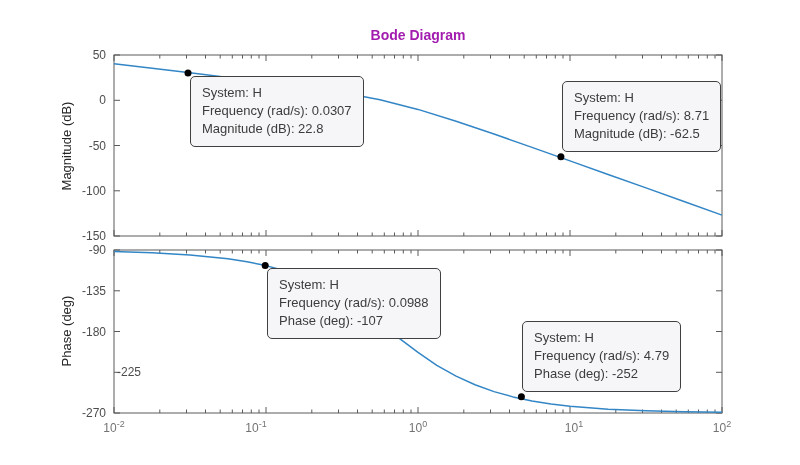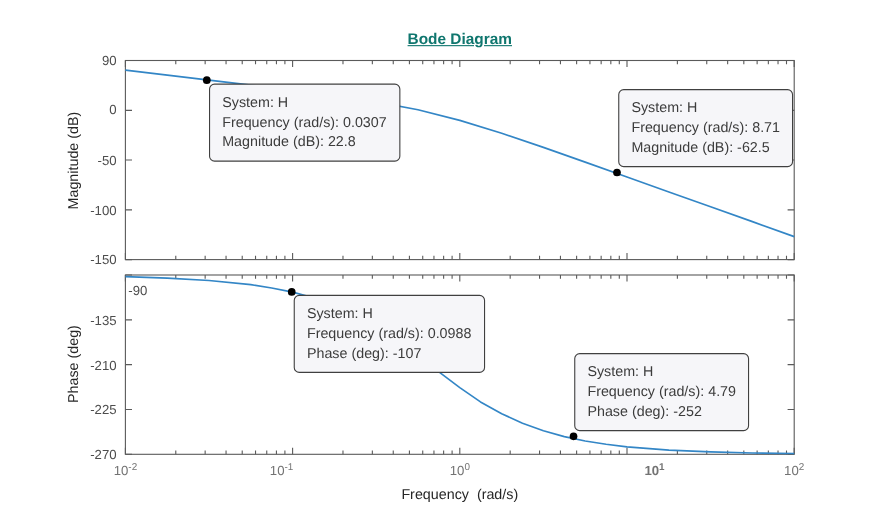--- a/index.html
+++ b/index.html
@@ -3,21 +3,21 @@
 <meta charset="utf-8">
 <style>
   html,body{margin:0;padding:0;background:#fff;}
   #fig{
     position:relative;width:800px;height:465px;background:#ffffff;overflow:hidden;
     font-family:"Liberation Sans","DejaVu Sans",sans-serif;
   }
   #plot-svg{position:absolute;left:0;top:0;}
   .fig-title{
     position:absolute;left:118px;top:27px;width:600px;text-align:center;
-    font-size:14px;font-weight:bold;color:#0f766e;text-decoration:underline;
+    font-size:14px;font-weight:bold;color:#a21caf;
   }
   .ylab{
     position:absolute;white-space:nowrap;font-size:13px;color:#262626;
     transform:translate(-50%,-50%) rotate(-90deg);
   }
   #ylab-mag{left:66px;top:146px;}
   #ylab-phase{left:66px;top:331px;}
   .xlab{
     position:absolute;left:118px;top:442px;width:600px;text-align:center;
     font-size:13px;color:#262626;white-space:pre;
@@ -52,49 +52,48 @@
       <polyline points="114.0,251.5 152.1,252.8 190.0,255.0 228.0,258.8 247.0,261.8 266.0,265.6 284.8,270.7 304.1,277.3 323.0,285.8 342.0,296.4 361.0,309.0 380.0,323.3 399.0,338.1 418.0,352.4 436.8,365.4 456.1,376.1 475.0,384.8 494.0,391.6 513.0,396.9 532.0,400.9 551.0,403.9 570.0,406.2 608.1,409.2 646.0,410.8 684.0,411.8 722.0,412.3" fill="none" stroke="#3386c6" stroke-width="1.5" stroke-linejoin="round"></polyline>
       <circle cx="265.2" cy="265.4" r="3.5" fill="#000000"></circle>
       <circle cx="521.4" cy="396.7" r="3.5" fill="#000000"></circle>
     </svg>
 
   <div class="fig-title">Bode Diagram</div>
 
   <div class="ylab" id="ylab-mag">Magnitude (dB)</div>
   <div class="ylab" id="ylab-phase">Phase (deg)</div>
 
-  <div class="xlab">Frequency  (rad/s)</div>
-<div class="ytick" style="top: 48px;">90</div>
+<div class="ytick" style="top: 48px;">50</div>
     <div class="ytick" style="top: 93px;">0</div>
     <div class="ytick" style="top: 139px;">-50</div>
     <div class="ytick" style="top: 184px;">-100</div>
     <div class="ytick" style="top: 229px;">-150</div>
     <div class="datatip" style="left: 190px; top: 76px;">
       <div>System: H</div>
       <div>Frequency (rad/s): 0.0307</div>
       <div>Magnitude (dB): 22.8</div>
     </div>
     <div class="datatip" style="left: 562px; top: 81px;">
       <div>System: H</div>
       <div>Frequency (rad/s): 8.71</div>
       <div>Magnitude (dB): -62.5</div>
     </div>
-    <div class="ytick" style="top: 257px; margin-left: 28px;">-90</div>
+    <div class="ytick" style="top: 243px;">-90</div>
     <div class="ytick" style="top: 284px;">-135</div>
-    <div class="ytick" style="top: 325px;">-210</div>
-    <div class="ytick" style="top: 365px;">-225</div>
+    <div class="ytick" style="top: 325px;">-180</div>
+    <div class="ytick" style="top: 365px; padding-left: 35px;">-225</div>
     <div class="ytick" style="top: 406px;">-270</div>
     <div class="datatip" style="left: 267px; top: 268px;">
       <div>System: H</div>
       <div>Frequency (rad/s): 0.0988</div>
       <div>Phase (deg): -107</div>
     </div>
     <div class="datatip" style="left: 522px; top: 321px;">
       <div>System: H</div>
       <div>Frequency (rad/s): 4.79</div>
       <div>Phase (deg): -252</div>
     </div>
     <div class="xtick" style="left: 92px;"><span>10</span><sup>-2</sup></div>
     <div class="xtick" style="left: 234px;"><span>10</span><sup>-1</sup></div>
     <div class="xtick" style="left: 396px;"><span>10</span><sup>0</sup></div>
-    <div class="xtick" style="left: 573px; font-weight: bold;"><span>10</span><sup>1</sup></div>
+    <div class="xtick" style="left: 552px;"><span>10</span><sup>1</sup></div>
     <div class="xtick" style="left: 700px;"><span>10</span><sup>2</sup></div>
   </div>
 
 </body></html>

